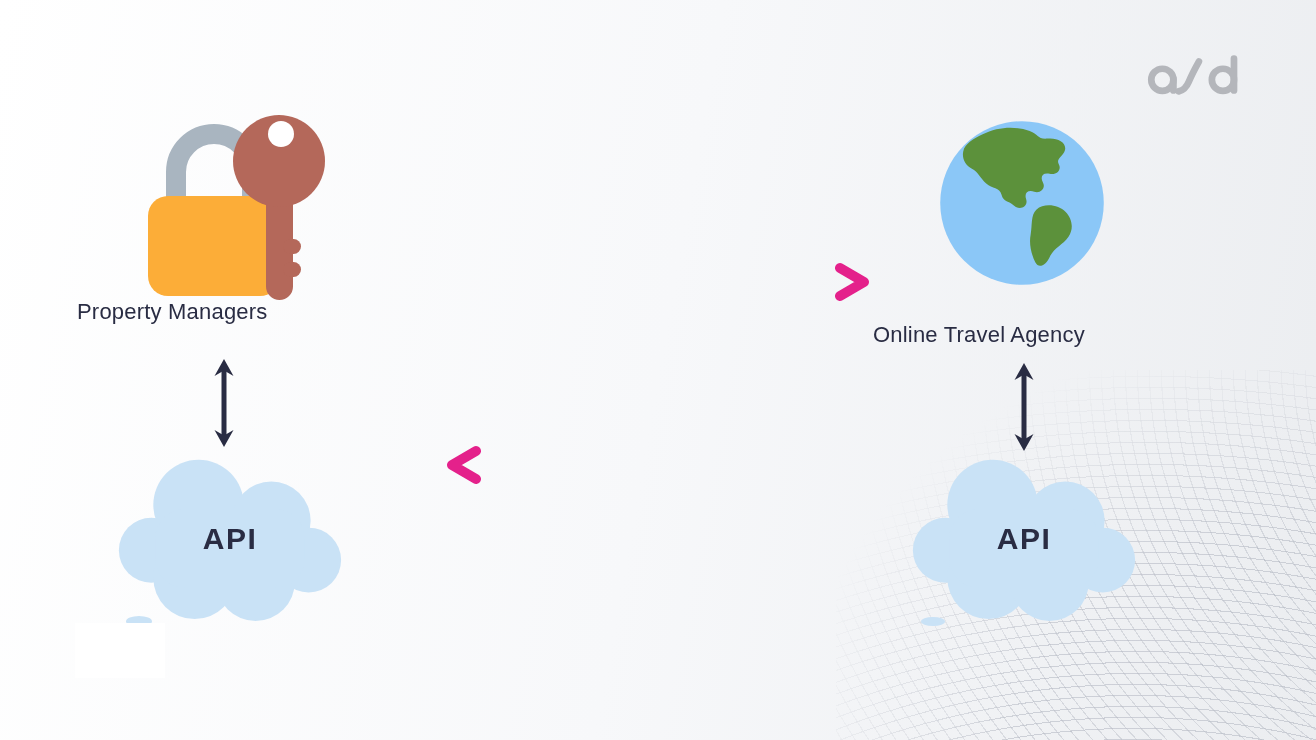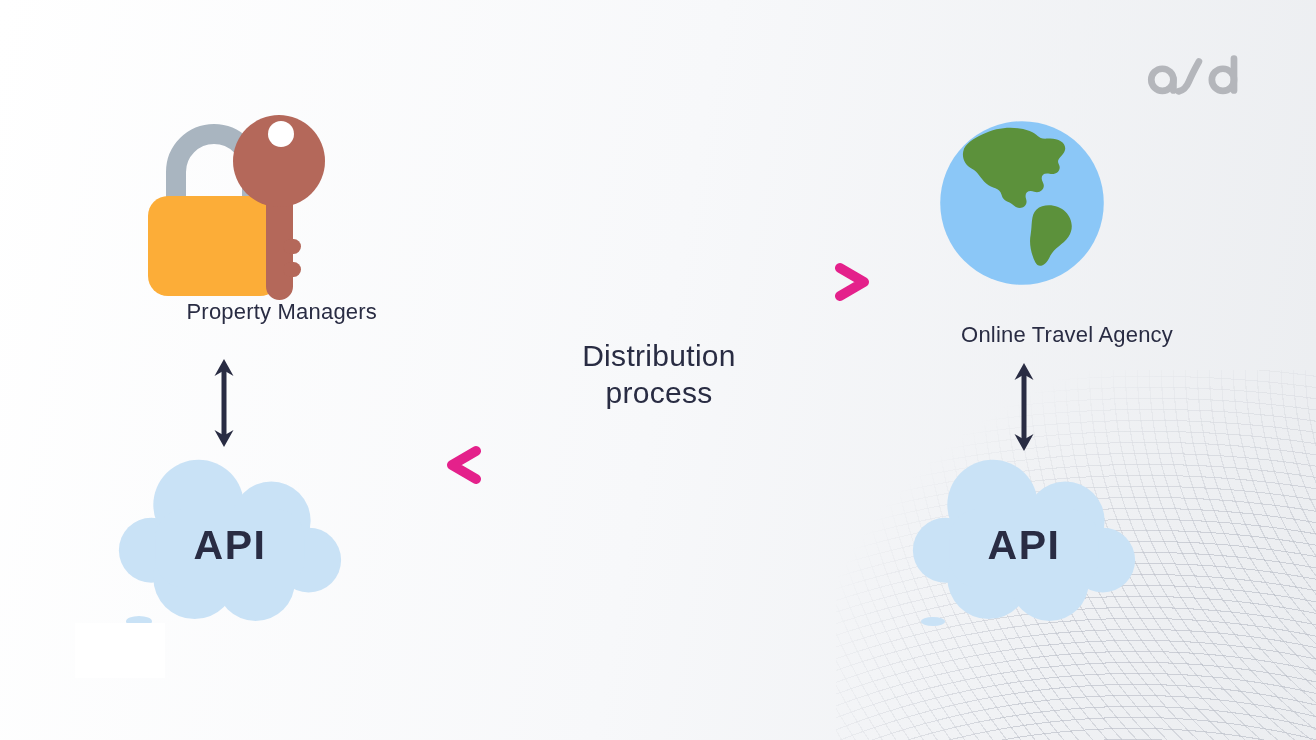--- a/index.html
+++ b/index.html
@@ -22,29 +22,29 @@
   }
   .deco-b{
     left:-140px;top:-140px;width:980px;height:860px;
     background:repeating-radial-gradient(ellipse 760px 600px at 110% 16%,
       rgba(183,187,197,0.45) 0 1.2px, rgba(183,187,197,0) 1.2px 12px);
   }
   .abs{position:absolute;z-index:2;}
   
   .entity-label{
     color:#292c43;font-size:22px;line-height:25px;font-weight:500;
-    text-align:right;letter-spacing:.2px;
+    text-align:left;letter-spacing:.2px;
   }
   .process-label{
     color:#292c43;font-size:30px;line-height:37px;font-weight:500;
     text-align:center;letter-spacing:.3px;
   }
   .api-label{
     position:absolute;left:0;top:74px;width:100%;text-align:center;
-    color:#292c43;font-size:41px;font-weight:800;letter-spacing:1.5px;
+    color:#292c43;font-size:30px;font-weight:800;letter-spacing:1.5px;
   }
   .cloud-wrap{width:236px;height:177px;}
   .puff{background:#c9e2f6;border-radius:50%;}
   .white-patch{background:#ffffff;z-index:3;}
 </style>
 </head>
 <body>
 
 <div class="canvas">
 
@@ -92,24 +92,20 @@
       <linearGradient id="gTop" x1="0" y1="0" x2="1" y2="0">
         <stop offset="0" stop-color="#292c43"></stop>
         <stop offset="0.55" stop-color="#722158"></stop>
         <stop offset="1" stop-color="#e4218b"></stop>
       </linearGradient>
     </defs>
     <line x1="14" y1="20" x2="402" y2="20" stroke="url(#gTop)" stroke-width="9" stroke-linecap="round"></line>
     <path d="M404 6 L428 20 L404 34" fill="none" stroke="#e4218b" stroke-width="10" stroke-linecap="round" stroke-linejoin="round"></path>
   </svg>
 
-  <div class="abs process-label" style="left:509px;top:337px;width:300px;">
-    <div>Distribution</div>
-    <div>process</div>
-  </div>
 
   <svg class="abs" style="left:436px;top:445px;" width="444" height="40" viewBox="0 0 444 40">
     <defs>
       <linearGradient id="gBot" x1="0" y1="0" x2="1" y2="0">
         <stop offset="0" stop-color="#e4218b"></stop>
         <stop offset="0.45" stop-color="#722158"></stop>
         <stop offset="1" stop-color="#292c43"></stop>
       </linearGradient>
     </defs>
     <line x1="42" y1="20" x2="430" y2="20" stroke="url(#gBot)" stroke-width="9" stroke-linecap="round"></line>

